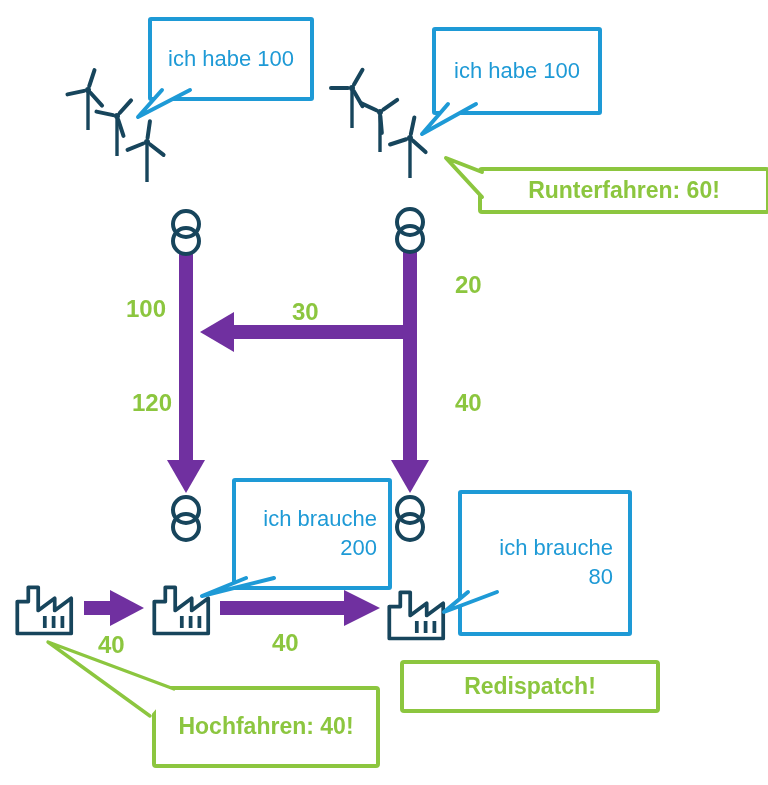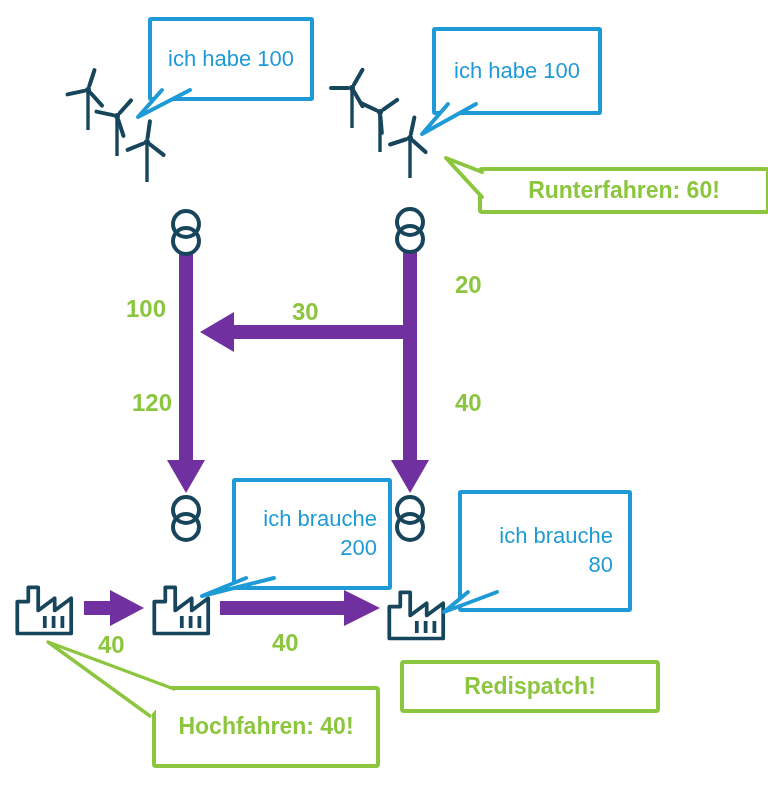--- a/index.html
+++ b/index.html
@@ -58,21 +58,21 @@
   </div>
 
   <div class="bubble" style="left:432px; top:27px; width:136px; height:80px; padding:0 13px;">
     <span>ich habe 100</span>
   </div>
 
   <div class="bubble" style="left:232px; top:478px; width:130px; height:104px; padding:0 11px;">
     <span>ich brauche 200</span>
   </div>
 
-  <div class="bubble" style="left:458px; top:490px; width:136px; height:106px; padding:4px 15px;">
+  <div class="bubble" style="left:458px; top:490px; width:136px; height:106px; padding:16px 15px;">
     <span>ich brauche 80</span>
   </div>
 
   <div class="callout" style="left:478px; top:167px; width:264px; height:39px; padding:0 10px;">
     <span>Runterfahren: 60!</span>
   </div>
 
   <div class="callout" style="left:152px; top:686px; width:192px; height:74px; padding:0 14px;">
     <span>Hochfahren: 40!</span>
   </div>

